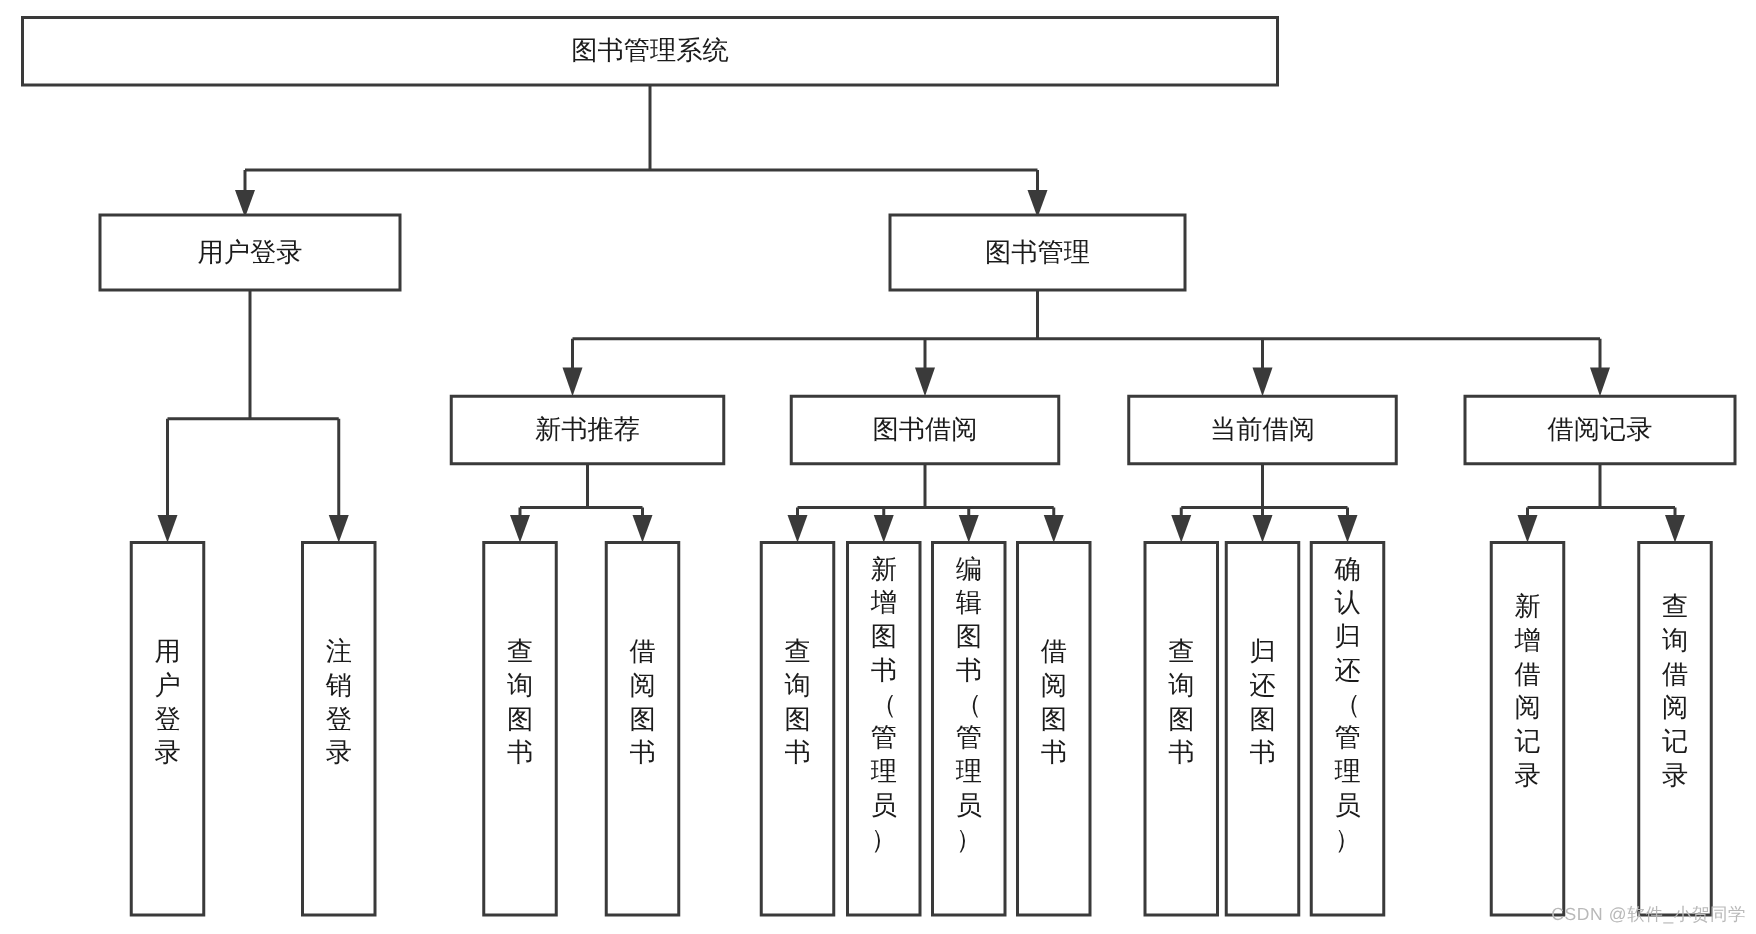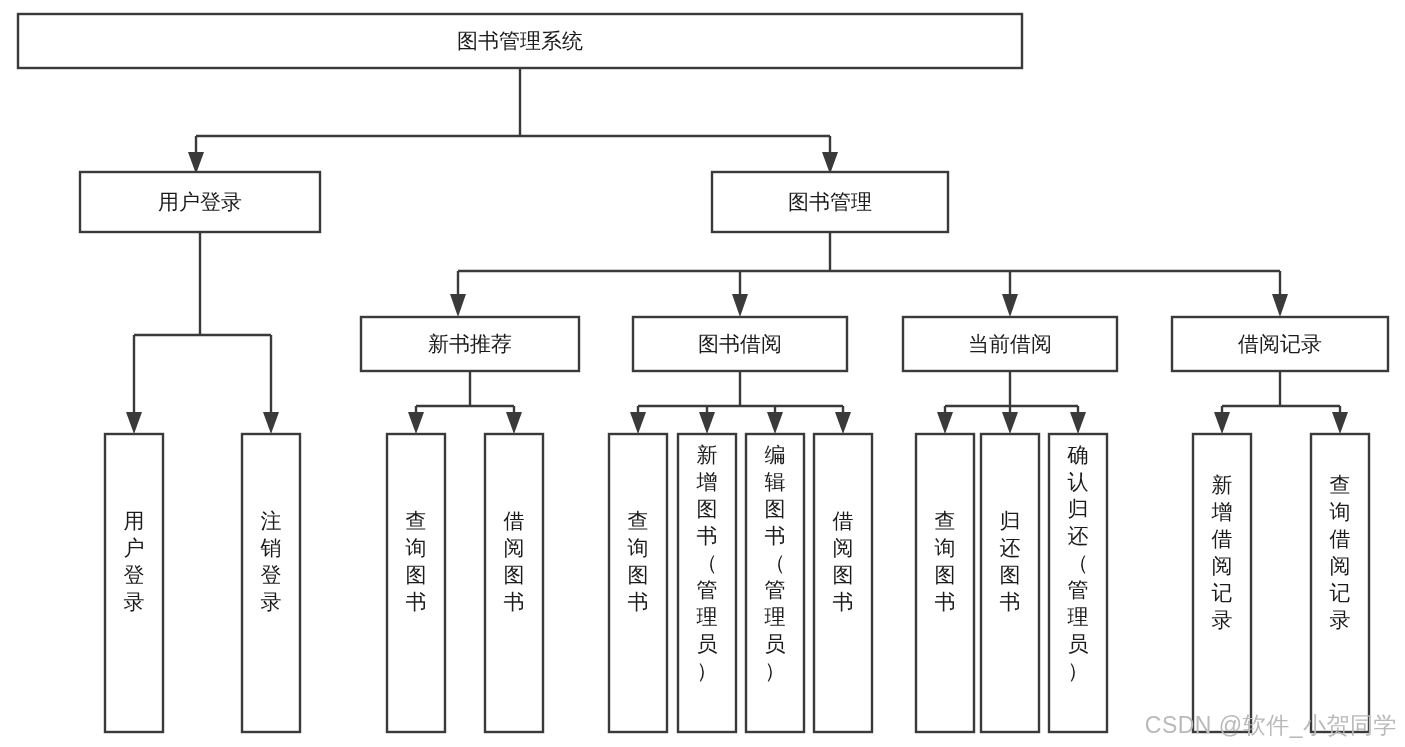--- a/index.html
+++ b/index.html
@@ -48,21 +48,21 @@
     font-family: "Liberation Sans", "DejaVu Sans", sans-serif;
     font-size: 21px;
     fill: #1b1b1b;
     text-anchor: middle;
   }
   .watermark {
     position: absolute;
     right: 8px;
     bottom: 6px;
     font-family: "Liberation Sans", "DejaVu Sans", sans-serif;
-    font-size: 23px;
+    font-size: 14px;
     color: #b9b9b9;
     letter-spacing: 0.5px;
     white-space: nowrap;
     user-select: none;
   }
 </style>
 </head>
 <body>
 
 <svg id="diagram" viewBox="0 0 1405 747" xmlns="http://www.w3.org/2000/svg">

